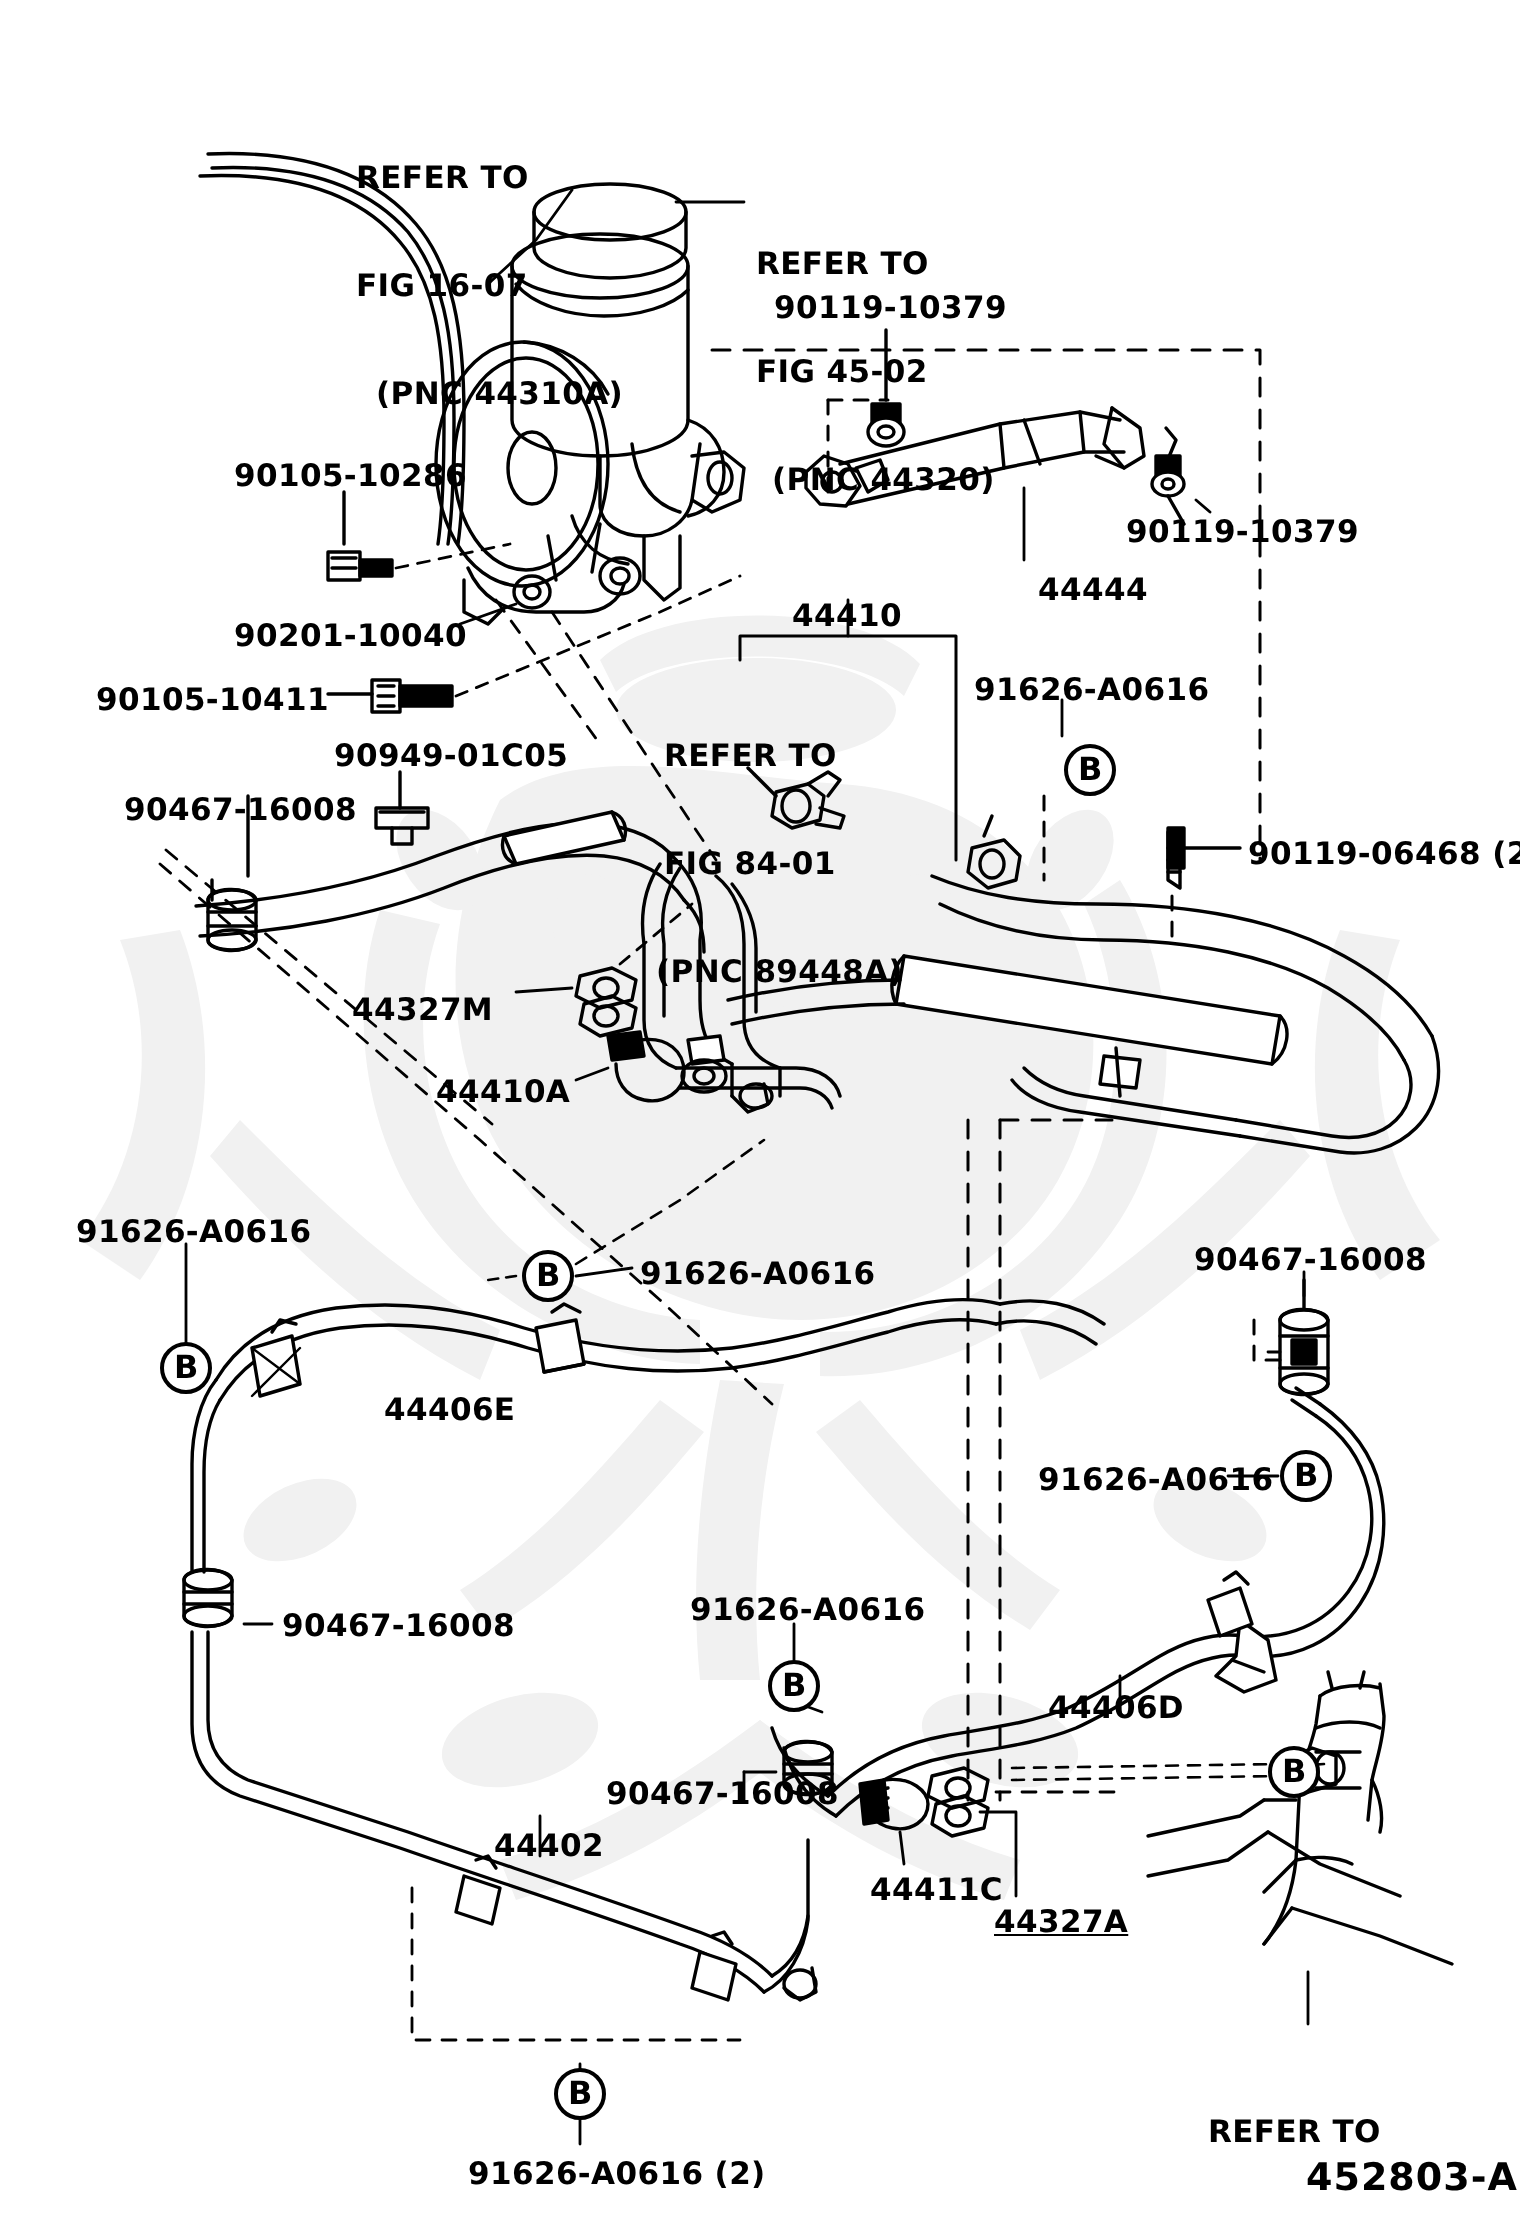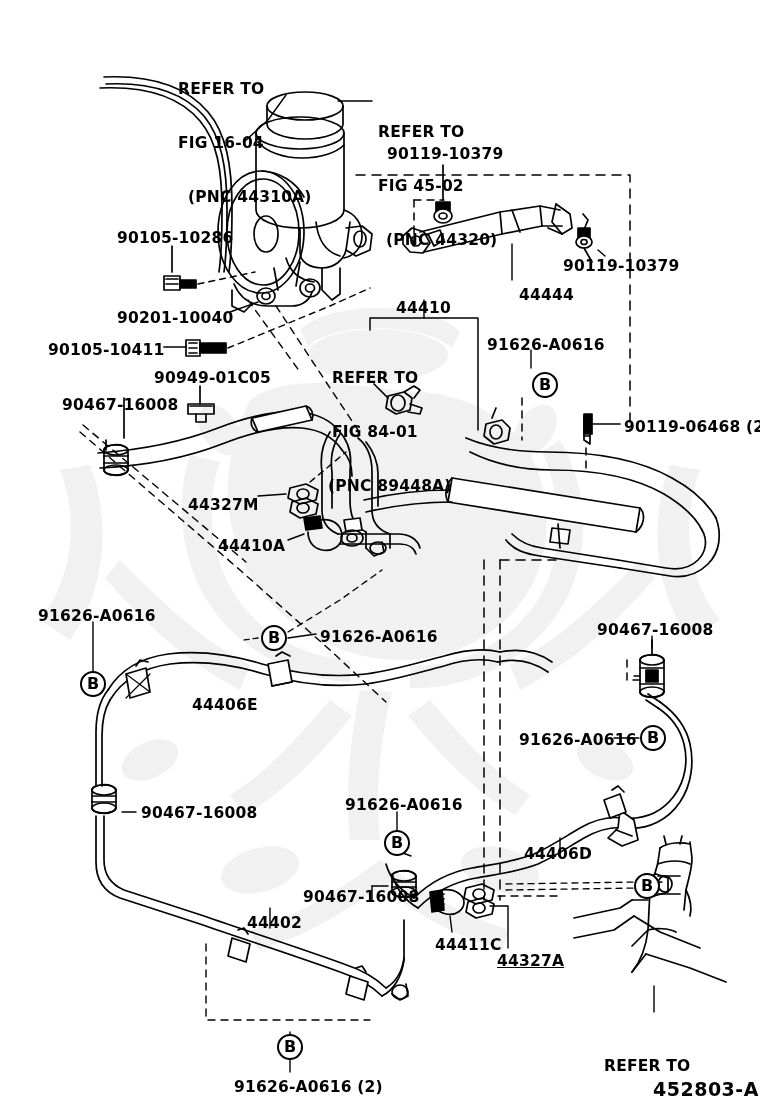--- a/index.html
+++ b/index.html
@@ -472,21 +472,21 @@
       <circle cx="93" cy="684" r="12"></circle>
       <circle cx="653" cy="738" r="12"></circle>
       <circle cx="397" cy="843" r="12"></circle>
       <circle cx="647" cy="886" r="12"></circle>
       <circle cx="290" cy="1047" r="12"></circle>
     </g>
   </svg>
 
   <div class="lbl ml" style="left:178px; top:44px;">
     <div>REFER TO</div>
-    <div>FIG 16-04</div>
+    <div>FIG 16-07</div>
     <div style="margin-left:10px;">(PNC 44310A)</div>
   </div>
 
   <div class="lbl ml" style="left:378px; top:87px;">
     <div>REFER TO</div>
     <div>FIG 45-02</div>
     <div style="margin-left:8px;">(PNC 44320)</div>
   </div>
 
   <div class="lbl ml" style="left:332px; top:333px;">
@@ -502,24 +502,24 @@
   </div>
 
   <div class="lbl" style="left:387px; top:146px;">90119-10379</div>
   <div class="lbl" style="left:117px; top:230px;">90105-10286</div>
   <div class="lbl" style="left:563px; top:258px;">90119-10379</div>
   <div class="lbl" style="left:519px; top:287px;">44444</div>
   <div class="lbl" style="left:117px; top:310px;">90201-10040</div>
   <div class="lbl" style="left:396px; top:300px;">44410</div>
   <div class="lbl" style="left:48px;  top:342px;">90105-10411</div>
   <div class="lbl" style="left:487px; top:337px;">91626-A0616</div>
-  <div class="lbl" style="left:154px; top:370px;">90949-01C05</div>
+  <div class="lbl" style="left:167px; top:370px;">90949-01C05</div>
   <div class="lbl" style="left:62px;  top:397px;">90467-16008</div>
   <div class="lbl" style="left:624px; top:419px;">90119-06468 (2)</div>
-  <div class="lbl" style="left:188px; top:497px;">44327M</div>
+  <div class="lbl" style="left:176px; top:497px;">44327M</div>
   <div class="lbl" style="left:218px; top:538px;">44410A</div>
   <div class="lbl" style="left:38px;  top:608px;">91626-A0616</div>
   <div class="lbl" style="left:320px; top:629px;">91626-A0616</div>
   <div class="lbl" style="left:597px; top:622px;">90467-16008</div>
   <div class="lbl" style="left:192px; top:697px;">44406E</div>
   <div class="lbl" style="left:519px; top:732px;">91626-A0616</div>
   <div class="lbl" style="left:141px; top:805px;">90467-16008</div>
   <div class="lbl" style="left:345px; top:797px;">91626-A0616</div>
   <div class="lbl" style="left:524px; top:846px;">44406D</div>
   <div class="lbl" style="left:303px; top:889px;">90467-16008</div>

